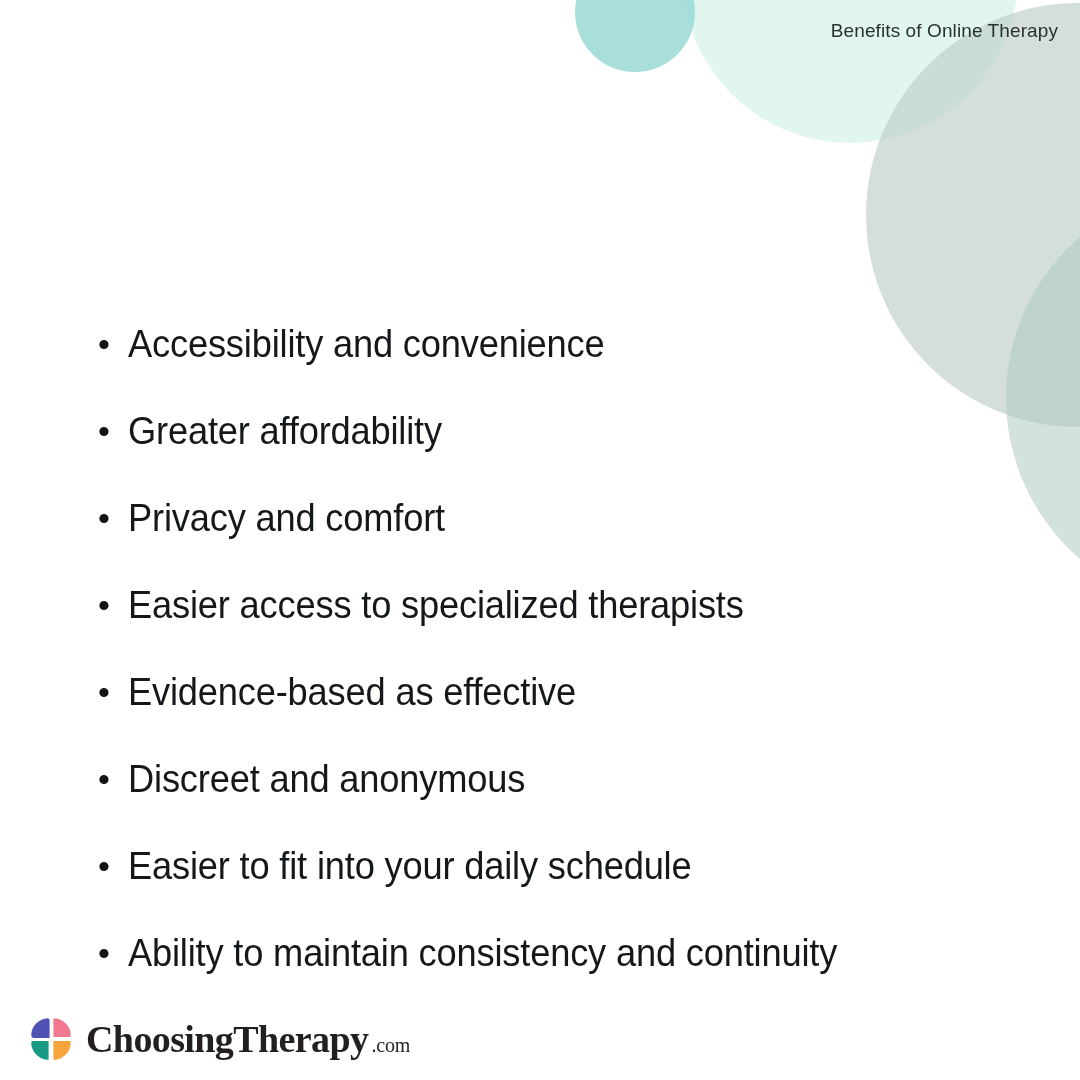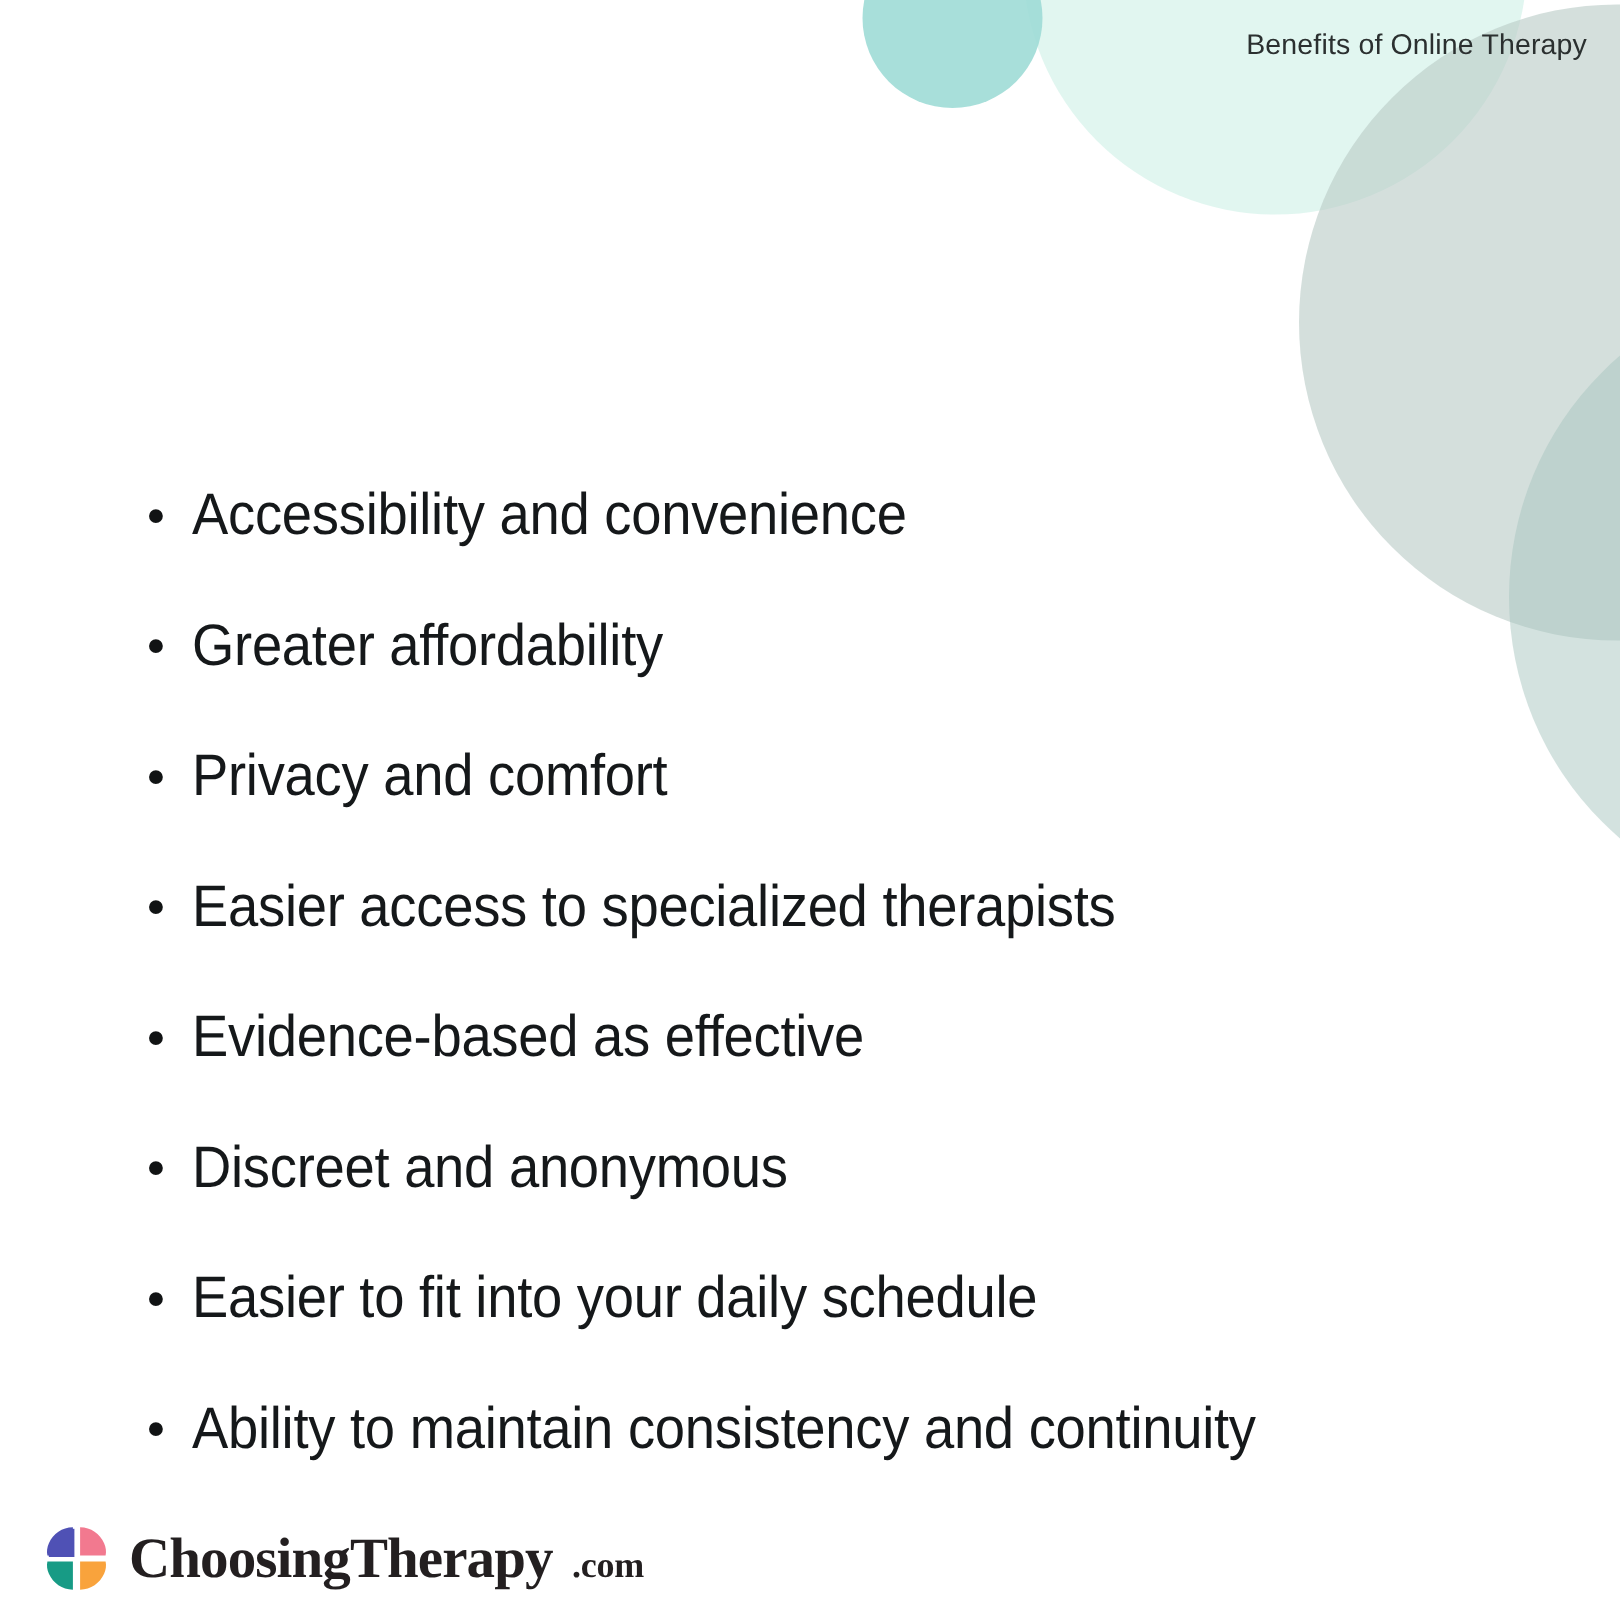--- a/index.html
+++ b/index.html
@@ -121,25 +121,25 @@
     font-family: "Liberation Serif", serif;
     color: #231f20;
   }
   .logo-main {
     font-size: 38px;
     font-weight: 700;
     letter-spacing: -0.6px;
     line-height: 1;
   }
   .logo-tld {
-    font-size: 24px;
-    font-weight: 700;
+    font-size: 20px;
+    font-weight: 400;
     letter-spacing: -0.2px;
     line-height: 1;
-    margin-left: 13px;
+    margin-left: 3px;
   }
 </style>
 </head>
 <body>
 
 <div id="slide">
 
   <svg class="deco-layer" viewBox="0 0 1080 1080">
     <circle cx="850" cy="-25" r="168" fill="#d8f3ec" opacity="0.78"></circle>
     <circle cx="635" cy="12" r="60" fill="#9fdcd6" opacity="0.9"></circle>

